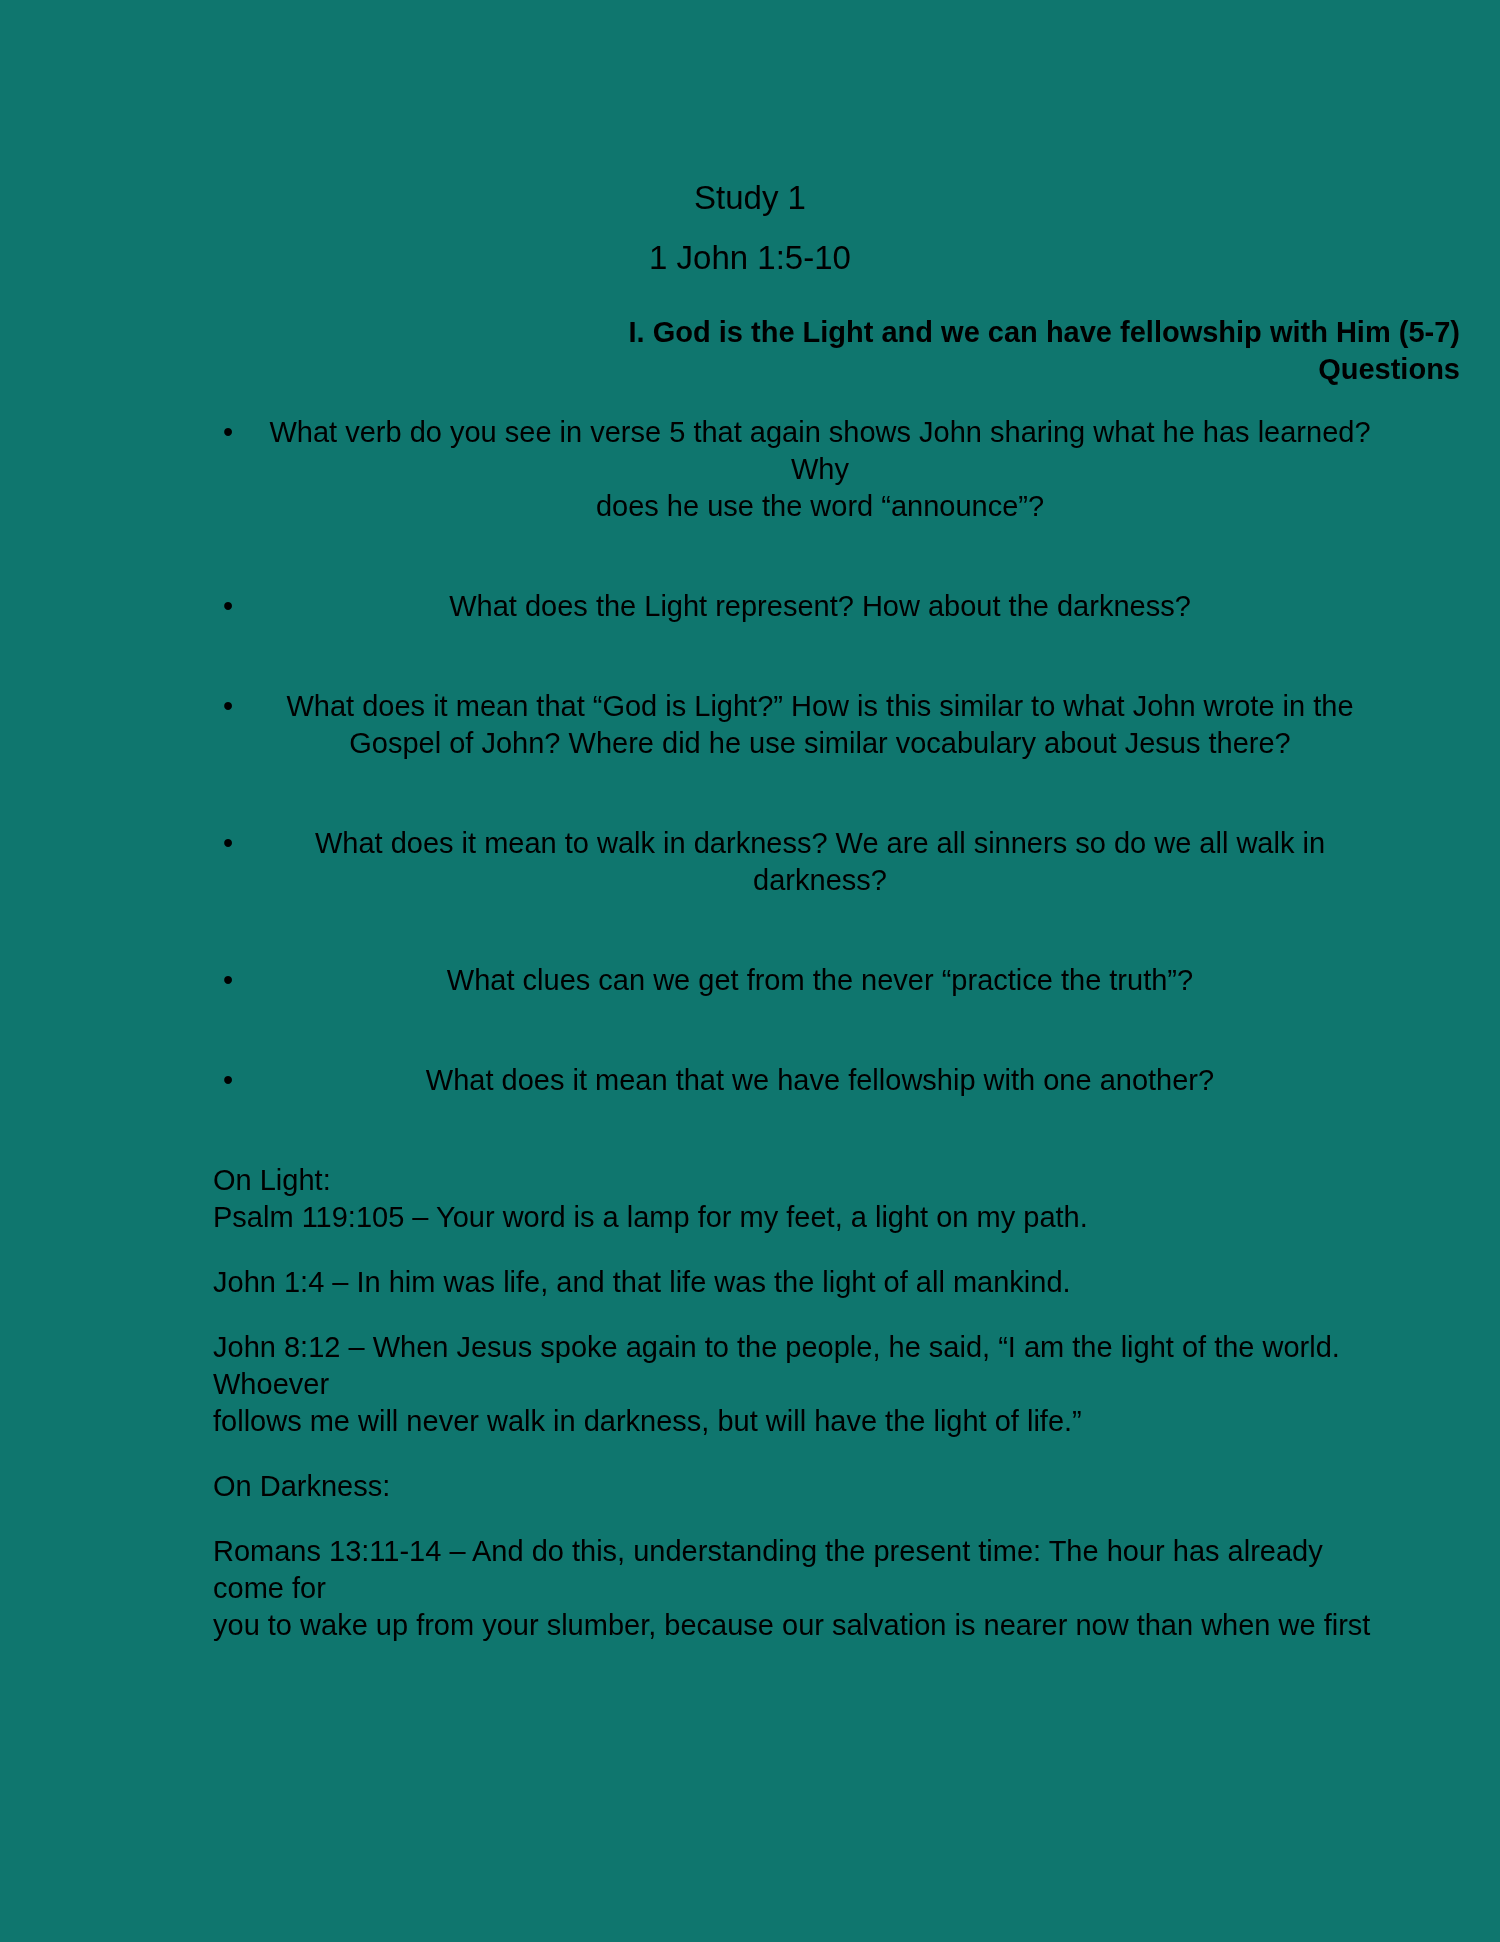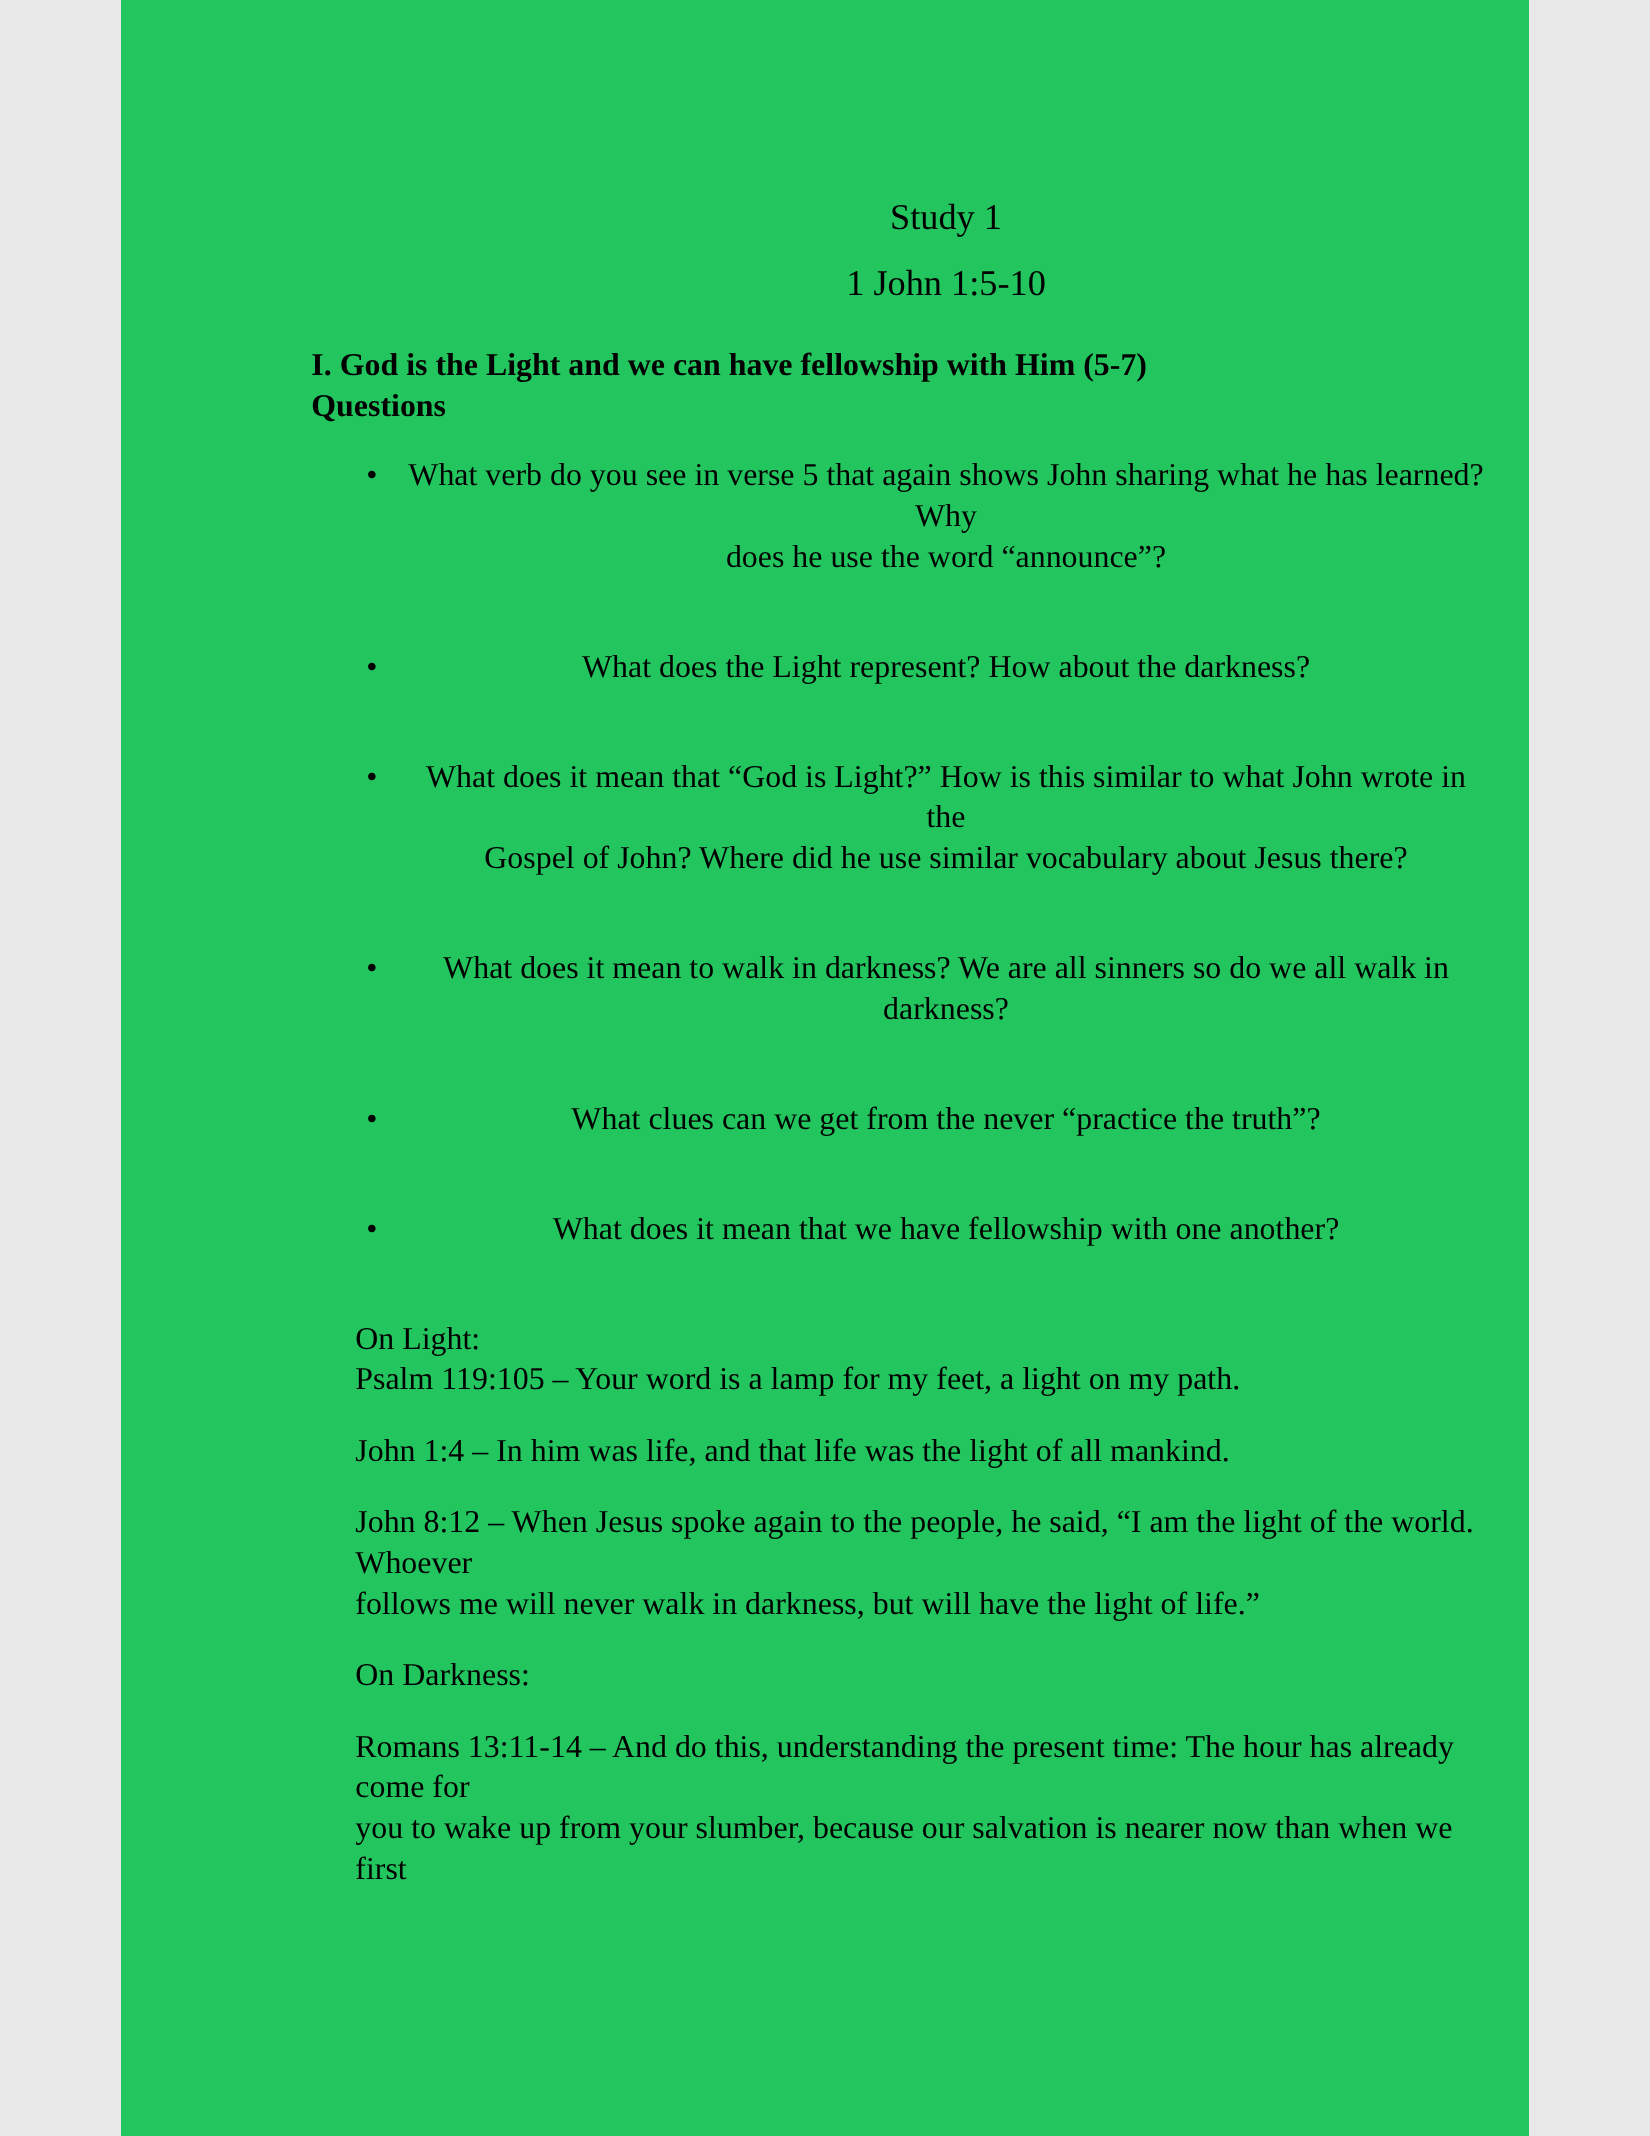--- a/index.html
+++ b/index.html
@@ -2,26 +2,26 @@
 <html><head>
 <meta charset="utf-8">
 <style>
   html, body {
     margin: 0;
     padding: 0;
     background: #e8e8e8;
   }
   .page {
     position: relative;
-    width: 1280px;
+    width: 1500px;
     height: 1942px;
     margin: 0 auto;
-    background: #22c55e;
+    background: #0f766e;
     color: #000000;
-    font-family: Liberation Serif, serif;
+    font-family: Liberation Sans, sans-serif;
     font-size: 29px;
     line-height: 37px;
     overflow: hidden;
   }
   .content {
     padding: 176px 40px 0 173px;
   }
   .titles {
     width: 1154px;
     text-align: center;
@@ -33,20 +33,21 @@
   }
   .subtitle-line {
     margin: 16px 0 0 0;
   }
   .section-heading {
     margin: 34px 0 0 0;
     font-weight: bold;
   }
   .section-heading div {
     line-height: 37px;
+    text-align: right;
   }
   ul.questions {
     list-style: none;
     margin: 26px 0 0 0;
     padding: 0 0 0 87px;
     text-align: center;
   }
   ul.questions li {
     position: relative;
     margin: 0 0 63px 0;

